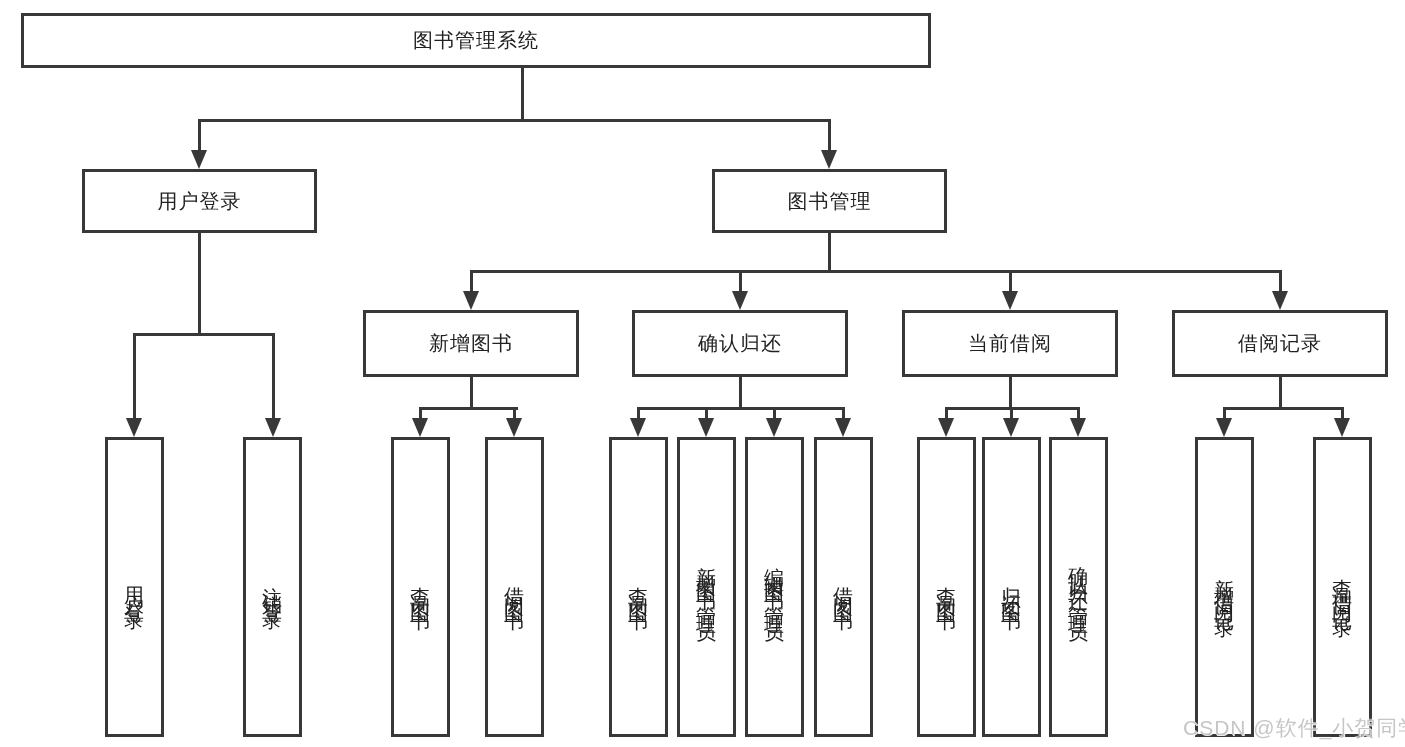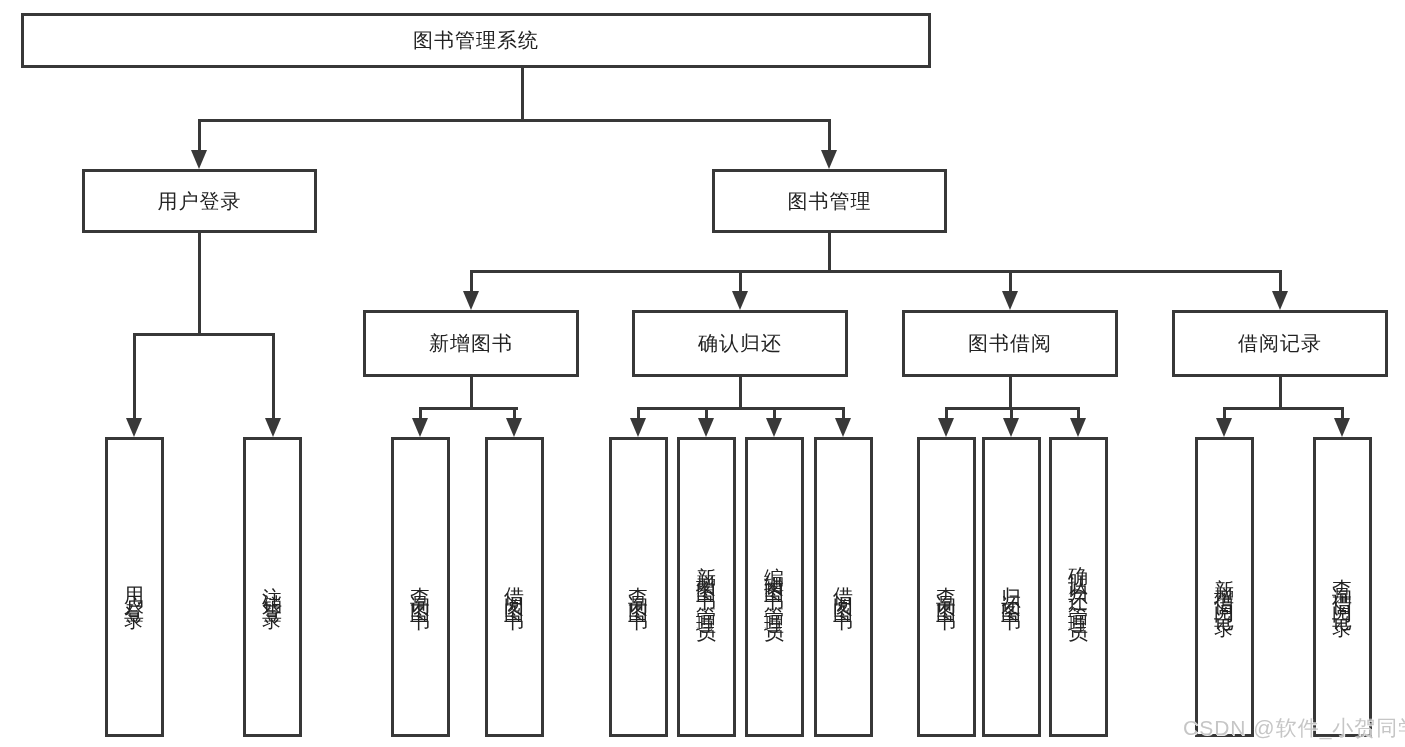--- a/index.html
+++ b/index.html
@@ -80,21 +80,21 @@
     <span>图书管理</span>
   </div>
 
   <div class="node" style="left:363px; top:310px; width:216px; height:67px;">
     <span>新增图书</span>
   </div>
   <div class="node" style="left:632px; top:310px; width:216px; height:67px;">
     <span>确认归还</span>
   </div>
   <div class="node" style="left:902px; top:310px; width:216px; height:67px;">
-    <span>图书借阅</span>
+    <span>当前借阅</span>
   </div>
   <div class="node" style="left:1172px; top:310px; width:216px; height:67px;">
     <span>借阅记录</span>
   </div>
 
   <div class="node leaf" style="left:105px; top:437px; width:59px; height:300px;">
     <span>用户登录</span>
   </div>
   <div class="node leaf" style="left:243px; top:437px; width:59px; height:300px;">
     <span>注销登录</span>

